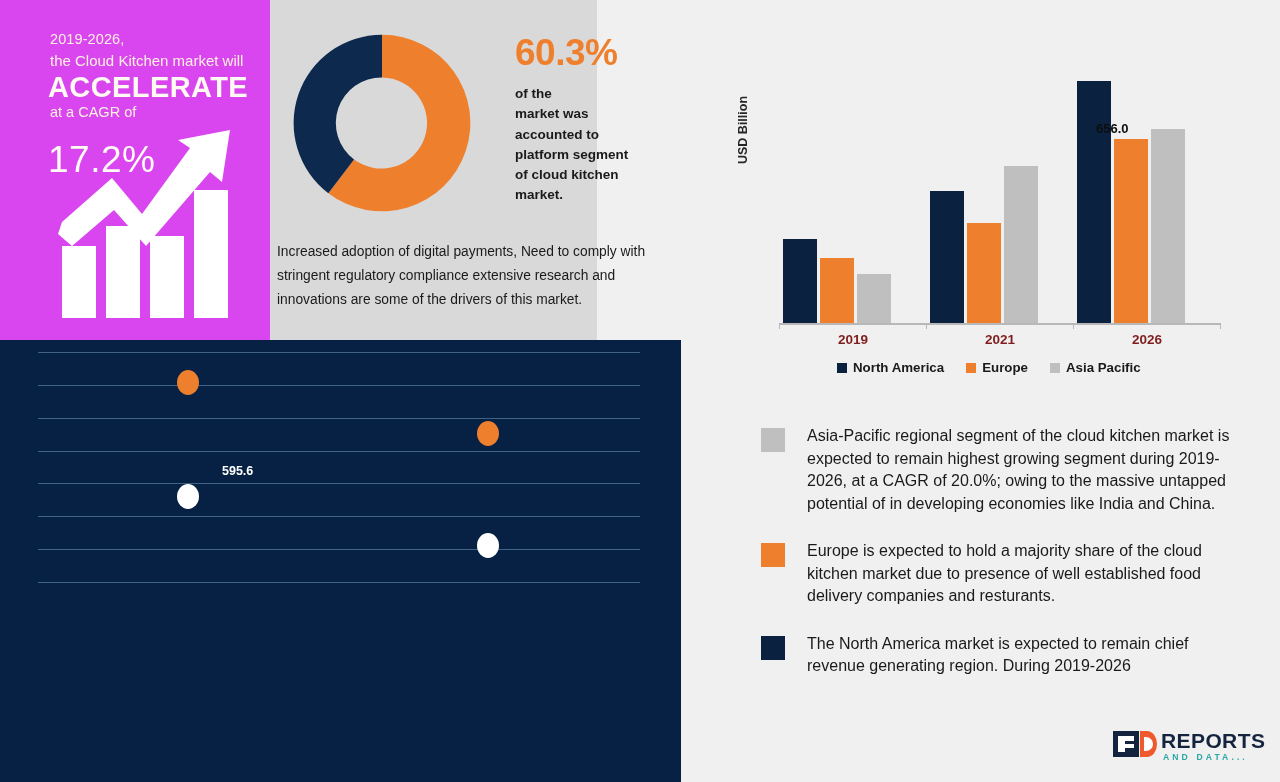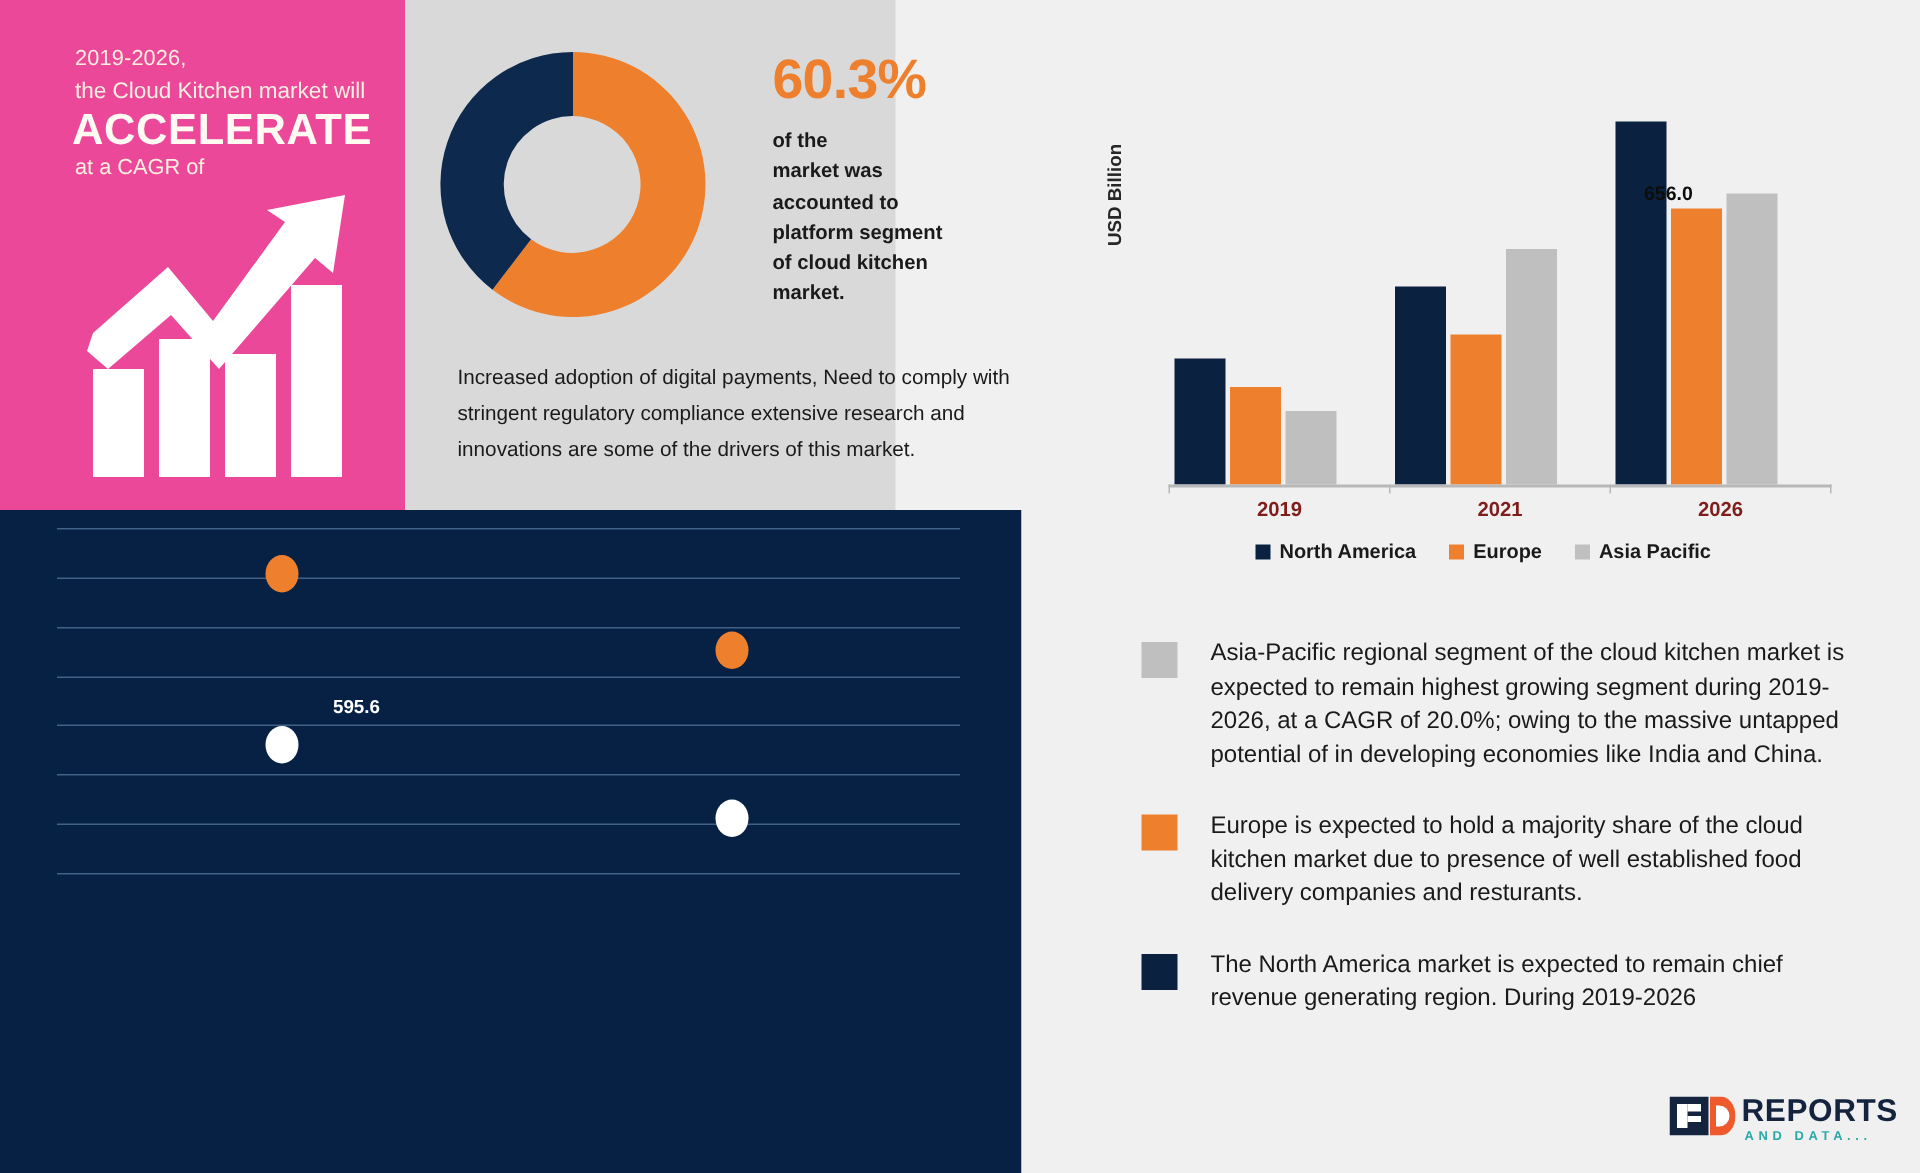--- a/index.html
+++ b/index.html
@@ -11,21 +11,21 @@
     overflow:hidden;
   }
   .infographic { position:absolute; inset:0; }
 
   
   .left-col { position:absolute; left:0; top:0; width:681px; height:782px; }
 
   
   .cagr-panel {
     position:absolute; left:0; top:0; width:270px; height:340px;
-    background:#ec4899; color:#fff;
+    background:#d946ef; color:#fff;
   }
   .cagr-line1 { position:absolute; left:50px; top:31px; font-size:14.5px; color:#fdf0e0; letter-spacing:.1px;}
   .cagr-line2 { position:absolute; left:50px; top:52px; font-size:15px; color:#fdf0e0; white-space:nowrap;}
   .cagr-accel {
     position:absolute; left:48px; top:71px; font-size:29px; font-weight:bold;
     letter-spacing:.4px; color:#fffaf2;
   }
   .cagr-line3 { position:absolute; left:50px; top:104px; font-size:14.5px; color:#fdf0e0;}
   .cagr-value {
     position:absolute; left:48px; top:139px; font-size:37px; color:#fffaf2;
@@ -42,21 +42,21 @@
   .stat-pct {
     position:absolute; left:245px; top:32px;
     font-size:37px; font-weight:bold; color:#ee7f2d; letter-spacing:-.5px;
   }
   .stat-desc {
     position:absolute; left:245px; top:84px; width:160px;
     font-size:13.5px; font-weight:bold; color:#1a1a1a; line-height:20.3px;
   }
   .drivers-text {
     position:absolute; left:7px; top:240px; width:400px;
-    font-size:13.8px; color:#1a1a1a; line-height:24px;margin-left:28px;
+    font-size:13.8px; color:#1a1a1a; line-height:24px;
   }
 
   
   .navy-panel {
     position:absolute; left:0; top:340px; width:681px; height:442px;
     background:#072144;
     text-align:right;
   }
   .dotplot { position:absolute; left:38px; top:12px; width:602px; height:230px; }
   .gridline { position:absolute; left:0; width:602px; height:1px; background:#3f6286; }
@@ -119,20 +119,21 @@
 
 <div class="infographic">
 
   <div class="left-col">
 
     <div class="cagr-panel">
       <div class="cagr-line1">2019-2026,</div>
       <div class="cagr-line2">the Cloud Kitchen market will</div>
       <div class="cagr-accel">ACCELERATE</div>
       <div class="cagr-line3">at a CAGR of</div>
+      <div class="cagr-value">17.2%</div>
       <svg class="growth-icon" viewBox="0 0 185 190">
         <rect x="12" y="118" width="34" height="72" fill="#ffffff"></rect>
         <rect x="56" y="98" width="34" height="92" fill="#ffffff"></rect>
         <rect x="100" y="108" width="34" height="82" fill="#ffffff"></rect>
         <rect x="144" y="62" width="34" height="128" fill="#ffffff"></rect>
         <path d="M8 106 L12 94 L62 50 L92 86 L140 20 L128 12 L180 2 L172 54 L160 44 L96 118 L64 82 L22 118 Z" fill="#ffffff"></path>
       </svg>
     </div>
 
     <div class="gray-panel">

